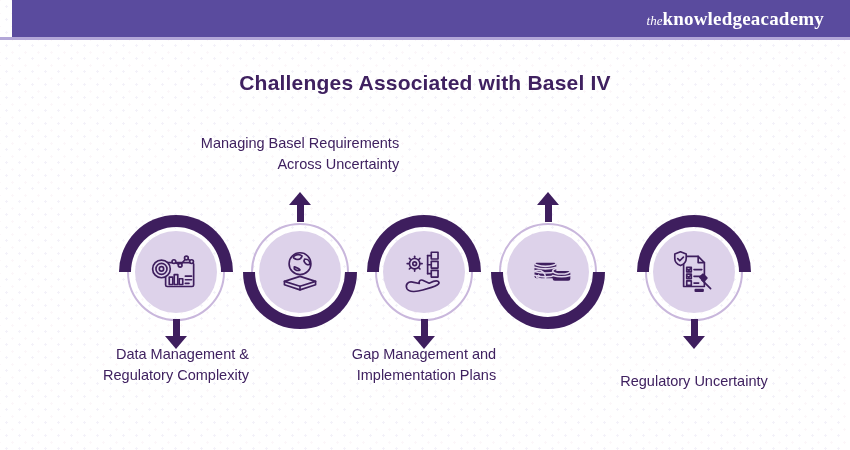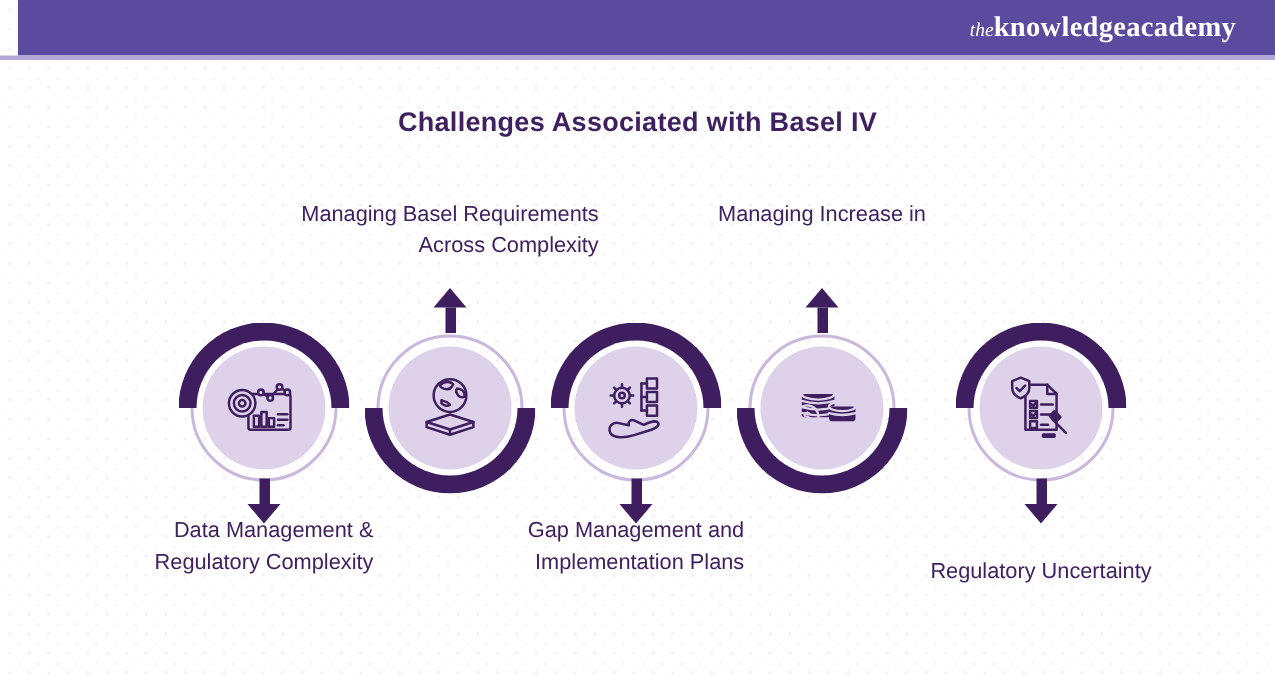--- a/index.html
+++ b/index.html
@@ -27,21 +27,21 @@
     background:var(--accent-strip,#b3a7d8);
   }
   .logo{ color:#ffffff; font-family:"Liberation Serif", serif; white-space:nowrap; }
   .logo .logo-the{ font-style:italic; font-size:13px; font-weight:400; }
   .logo .logo-knowledge{ font-weight:700; font-size:19px; letter-spacing:0.2px; }
   .logo .logo-academy{ font-weight:700; font-size:19px; letter-spacing:0.2px; }
 
   
   .title{
     position:absolute; top:71px; left:0; width:100%;
-    text-align:center; font-size:18px; font-weight:700;
+    text-align:center; font-size:21px; font-weight:700;
     color:var(--text-purple,#3f2160); letter-spacing:0.2px;
   }
 
   
   .item{ position:absolute; top:0; width:124px; height:450px; }
   .item-1{ left:114px; } .item-2{ left:238px; } .item-3{ left:362px; }
   .item-4{ left:486px; } .item-5{ left:632px; }
 
   .ring{
     position:absolute; left:50%; transform:translateX(-50%);
@@ -141,21 +141,21 @@
         <path class="stroke" d="M11,35 v3.3 L26,43.2 L41,38.3 V35"></path>
         <line class="stroke" x1="26" y1="39.8" x2="26" y2="43.2"></line>
       </svg>
     </div>
     <div class="arrow arrow-up">
         <span class="stem"></span>
         <span class="head"></span>
       </div>
     <div class="label label-top">
       <div>Managing Basel Requirements</div>
-      <div>Across Complexity</div>
+      <div>Across Uncertainty</div>
     </div>
   </div>
 
   <div class="item item-3">
     <div class="ring"></div>
     <div class="arc arc-top"></div>
     <div class="disc">
       <svg width="54" height="54" viewBox="0 0 52 52">
         <circle class="stroke" cx="17" cy="18" r="5"></circle>
         <circle class="stroke" cx="17" cy="18" r="1.8"></circle>
@@ -204,21 +204,20 @@
         <path class="stroke-light" d="M30.5,29.3 q8.5,2.4 17,0"></path>
         <circle class="fill-dark stroke-light" cx="16.5" cy="31.5" r="7.2"></circle>
         <text x="16.5" y="35" text-anchor="middle" font-size="9.5" font-weight="700" fill="#ddd2ea" font-family="Liberation Sans, sans-serif">$</text>
       </svg>
     </div>
     <div class="arrow arrow-up">
         <span class="stem"></span>
         <span class="head"></span>
       </div>
     <div class="label label-top">
-      <div>Managing Increase in</div>
     </div>
   </div>
 
   <div class="item item-5">
     <div class="ring"></div>
     <div class="arc arc-top"></div>
     <div class="disc">
       <svg width="54" height="54" viewBox="0 0 52 52">
         <path class="stroke" d="M16,11 h14 l6,6 v23 h-20 z"></path>
         <path class="stroke" d="M30,11 v6 h6"></path>

